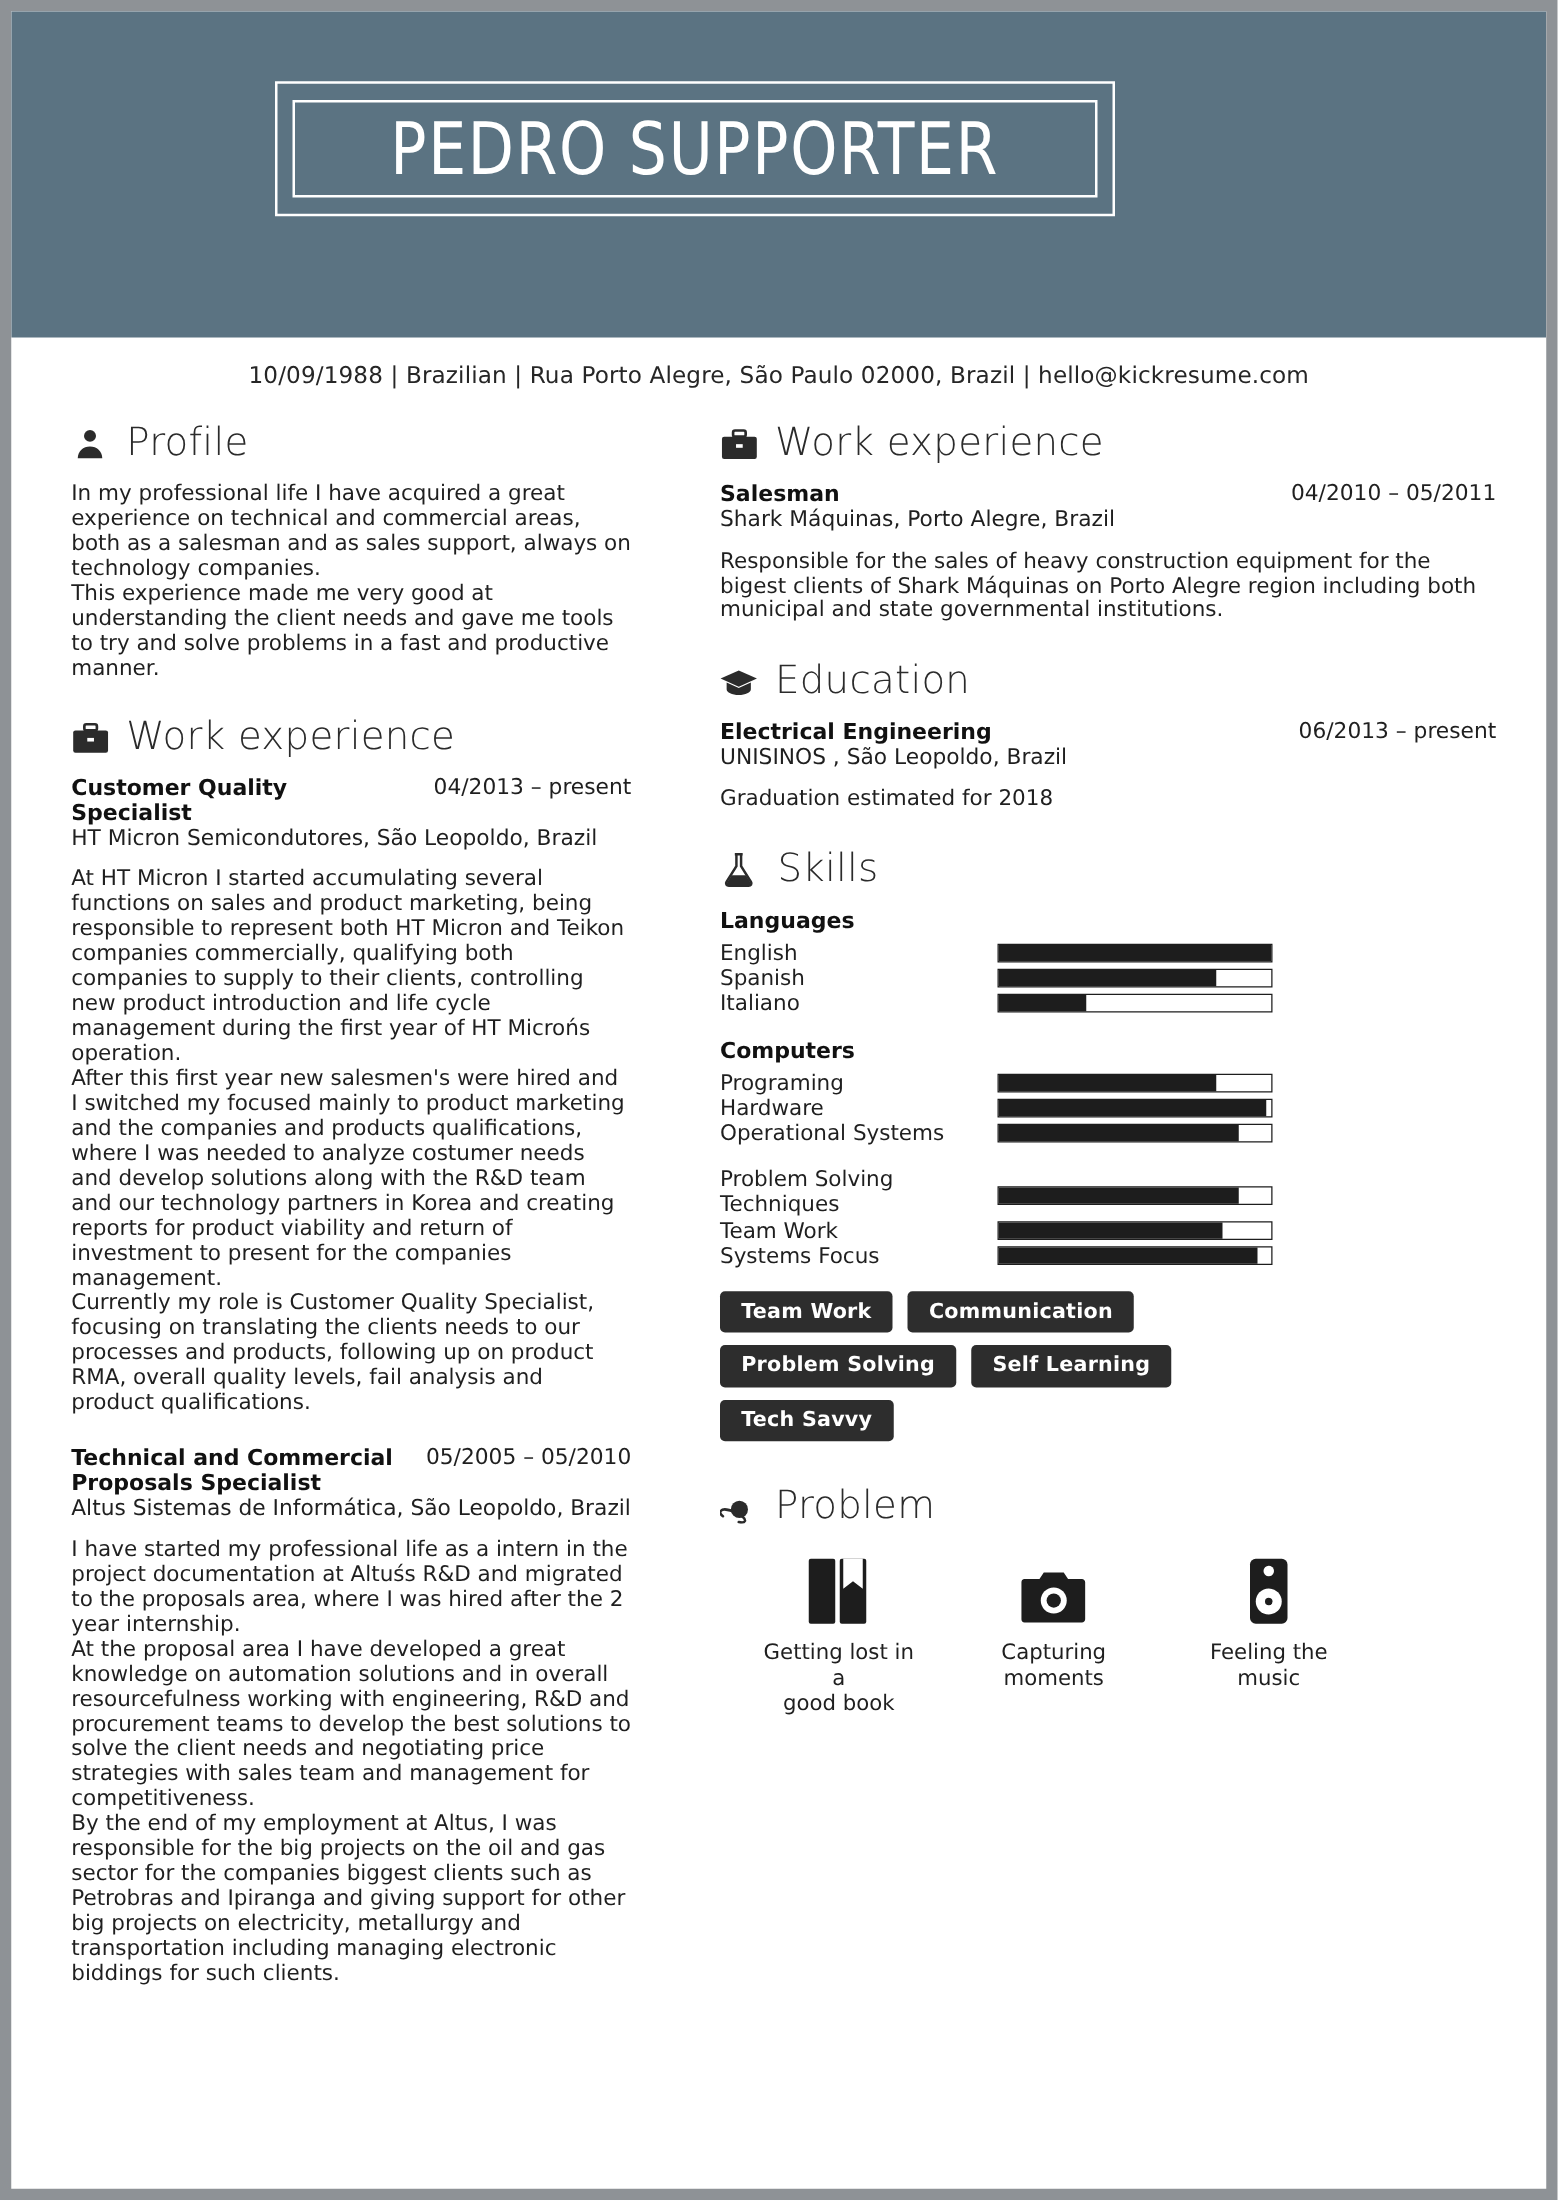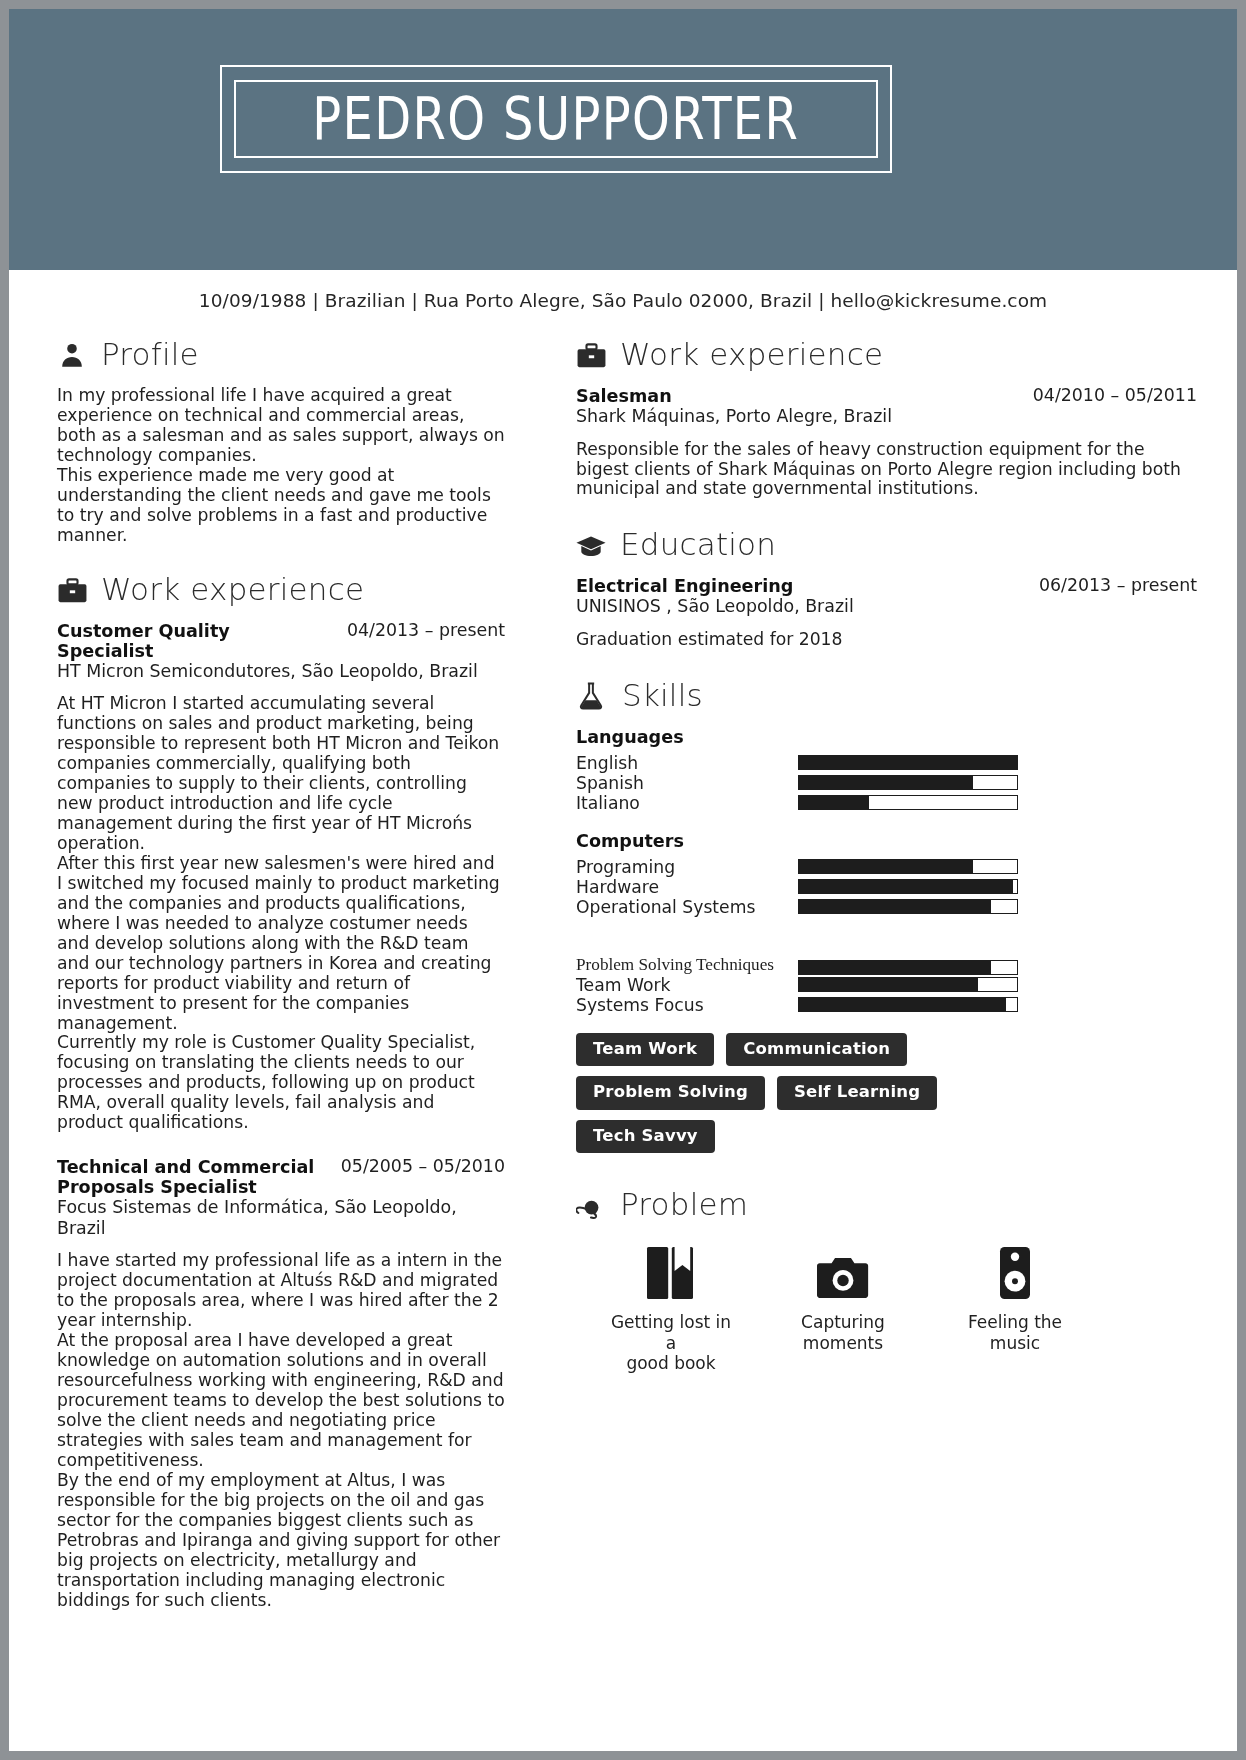--- a/index.html
+++ b/index.html
@@ -268,21 +268,21 @@
 Currently my role is Customer Quality Specialist, focusing on translating the clients needs to our processes and products, following up on product RMA, overall quality levels, fail analysis and product qualifications.</div>
       </div>
 
       <div class="gap"></div>
 
       <div class="entry">
         <div class="entry-row">
           <div class="entry-title">Technical and Commercial Proposals Specialist</div>
           <div class="entry-date">05/2005 – 05/2010</div>
         </div>
-        <div class="entry-sub">Focus Sistemas de Informática, São Leopoldo, Brazil</div>
+        <div class="entry-sub">Altus Sistemas de Informática, São Leopoldo, Brazil</div>
         <div class="entry-desc">I have started my professional life as a intern in the project documentation at Altuśs R&amp;D and migrated to the proposals area, where I was hired after the 2 year internship.
 At the proposal area I have developed a great knowledge on automation solutions and in overall resourcefulness working with engineering, R&amp;D and procurement teams to develop the best solutions to solve the client needs and negotiating price strategies with sales team and management for competitiveness.
 By the end of my employment at Altus, I was responsible for the big projects on the oil and gas sector for the companies biggest clients such as Petrobras and Ipiranga and giving support for other big projects on electricity, metallurgy and transportation including managing electronic biddings for such clients.</div>
       </div>
 
     </div>
 
     <div class="col-right">
 
       <div class="section-head">
@@ -372,21 +372,21 @@
         </div>
         <div class="skill-row">
           <div class="skill-label">Operational Systems</div>
           <div class="skill-bar">
               <div class="skill-fill" style="width: 88%;"></div>
             </div>
         </div>
       </div>
 
       <div class="skill-group">
-        <div class="skill-row" style="height:40px;align-items:flex-end;font-family:Liberation Serif, serif;">
+        <div class="skill-row" style="height:40px;align-items:center;">
           <div class="skill-label-multi">Problem Solving Techniques</div>
           <div class="skill-bar" style="margin-top:3px;">
               <div class="skill-fill" style="width: 88%;"></div>
             </div>
         </div>
         <div class="skill-row">
           <div class="skill-label">Team Work</div>
           <div class="skill-bar">
               <div class="skill-fill" style="width: 82%;"></div>
             </div>

